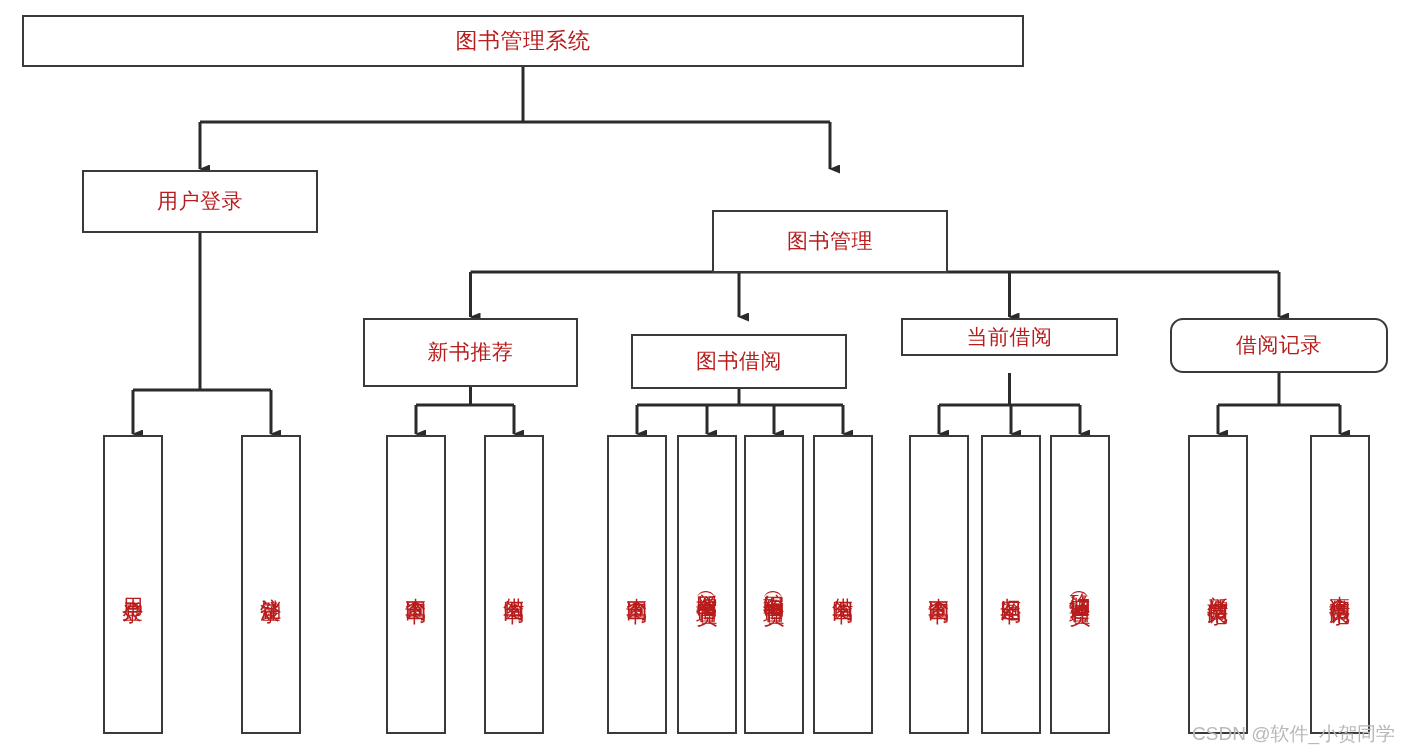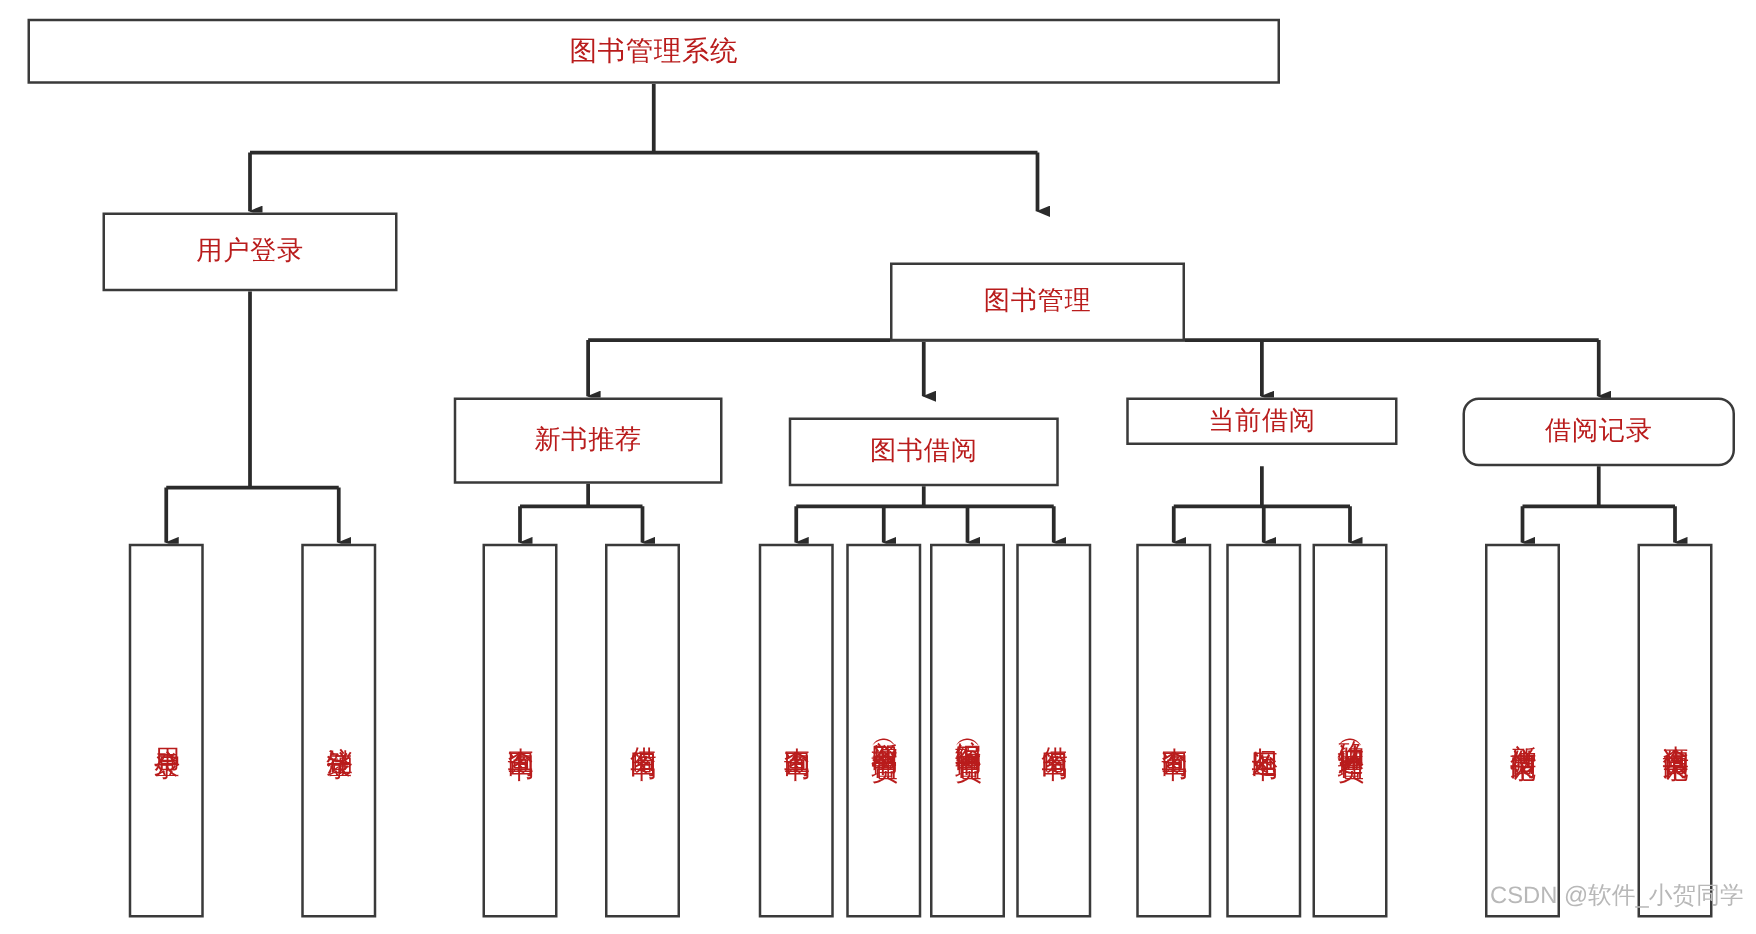--- a/index.html
+++ b/index.html
@@ -53,21 +53,21 @@
     text-orientation: upright;
     font-size: 21px;
     line-height: 1.3;
     letter-spacing: 2px;
     white-space: normal;
     max-height: 268px;
   }
   .watermark {
     position: absolute;
     right: 10px;
-    bottom: 18px;
+    bottom: 0;
     font-size: 19px;
     color: #b8b8b8;
     white-space: nowrap;
     user-select: none;
   }
 </style>
 </head>
 <body>
 
 <div id="diagram-root">

